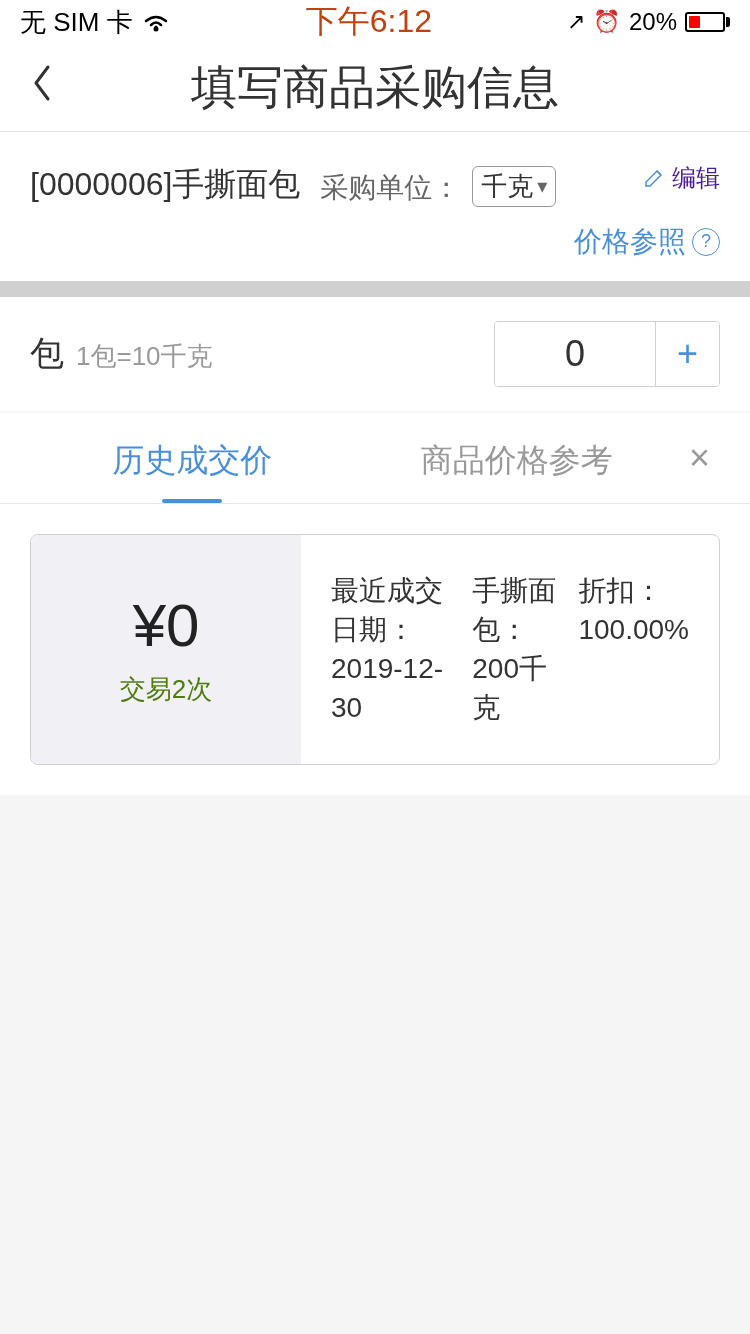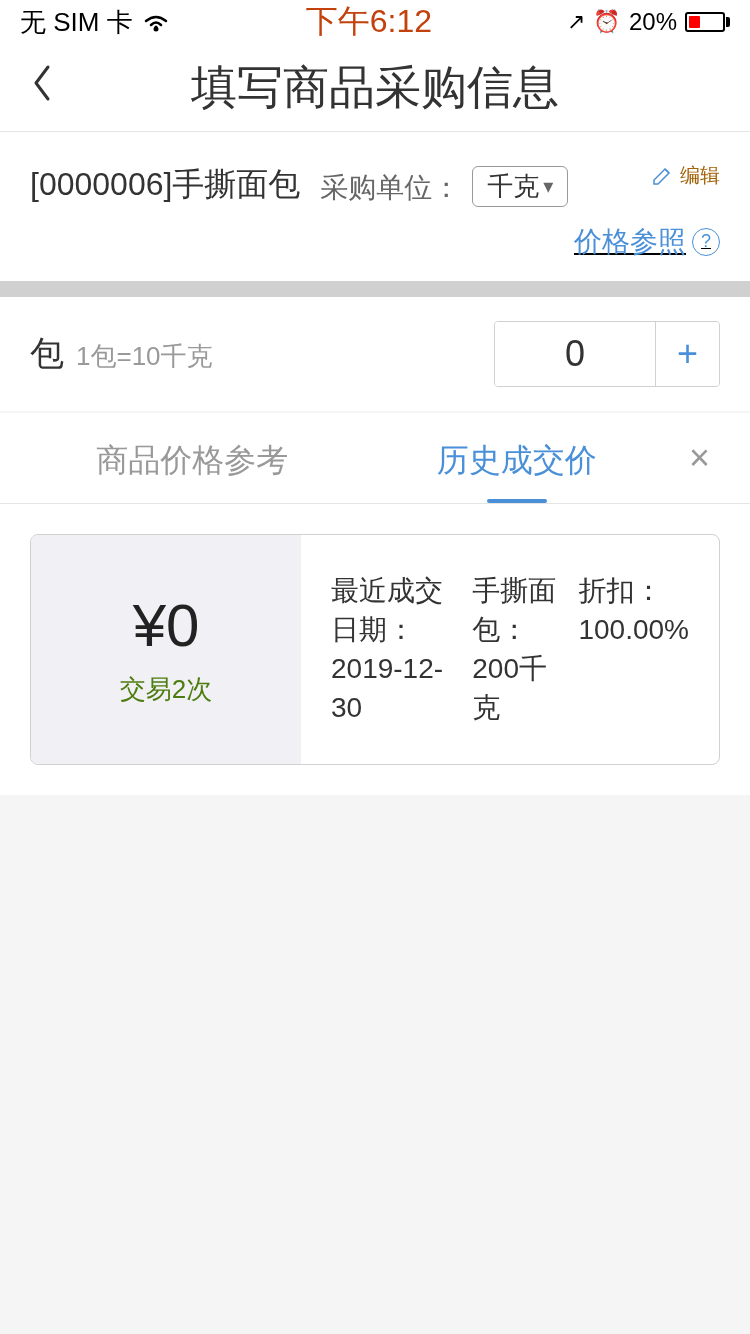--- a/index.html
+++ b/index.html
@@ -143,38 +143,38 @@
     .purchase-unit-row {
       display: flex;
       align-items: flex-end;
       gap: 12px;
       font-size: 28px;
       color: #666;
     }
     .unit-badge {
       border: 1px solid #999;
       border-radius: 6px;
-      padding: 2px 14px;
+      padding: 2px 8px;
       font-size: 26px;
       color: #333;
       background: #fff;
       display: flex;
       align-items: center;
       gap: 4px;
     }
     .unit-arrow {
       font-size: 20px;
       color: #666;
     }
     .edit-btn {
       display: flex;
       align-items: center;
       gap: 6px;
-      color: #a16207;
-      font-size: 20px;
+      color: #4c1d95;
+      font-size: 24px;
       cursor: pointer;
     }
     .price-ref-right {
       display: flex;
       align-items: center;
       gap: 6px;
     }
     .help-circle {
       width: 28px;
       height: 28px;
@@ -186,21 +186,20 @@
       font-size: 20px;
       color: #4a90d9;
     }
 
     
     .product-actions {
       display: flex;
       align-items: center;
       justify-content: space-between;
       margin-top: 16px;
-      text-decoration: underline;
     }
 
     
     .divider-gray {
       height: 16px;
       background: #d0d0d0;
       width: 100%;
     }
 
     
@@ -430,25 +429,25 @@
   <div class="quantity-control">
     <input class="qty-input" type="text" value="0" style="">
     <div class="qty-plus-btn">
       <span>+</span>
     </div>
   </div>
 </div>
 
 <div class="tabs-section">
   <div class="tabs-header">
+    <div class="tab-item active">
+      <span>历史成交价</span>
+    </div>
     <div class="tab-item">
       <span>商品价格参考</span>
-    </div>
-    <div class="tab-item active">
-      <span>历史成交价</span>
     </div>
     <div class="tab-close">
       <span>×</span>
     </div>
   </div>
 
   <div class="price-panel">
     <div class="price-card">
 
       <div class="price-card-left">

